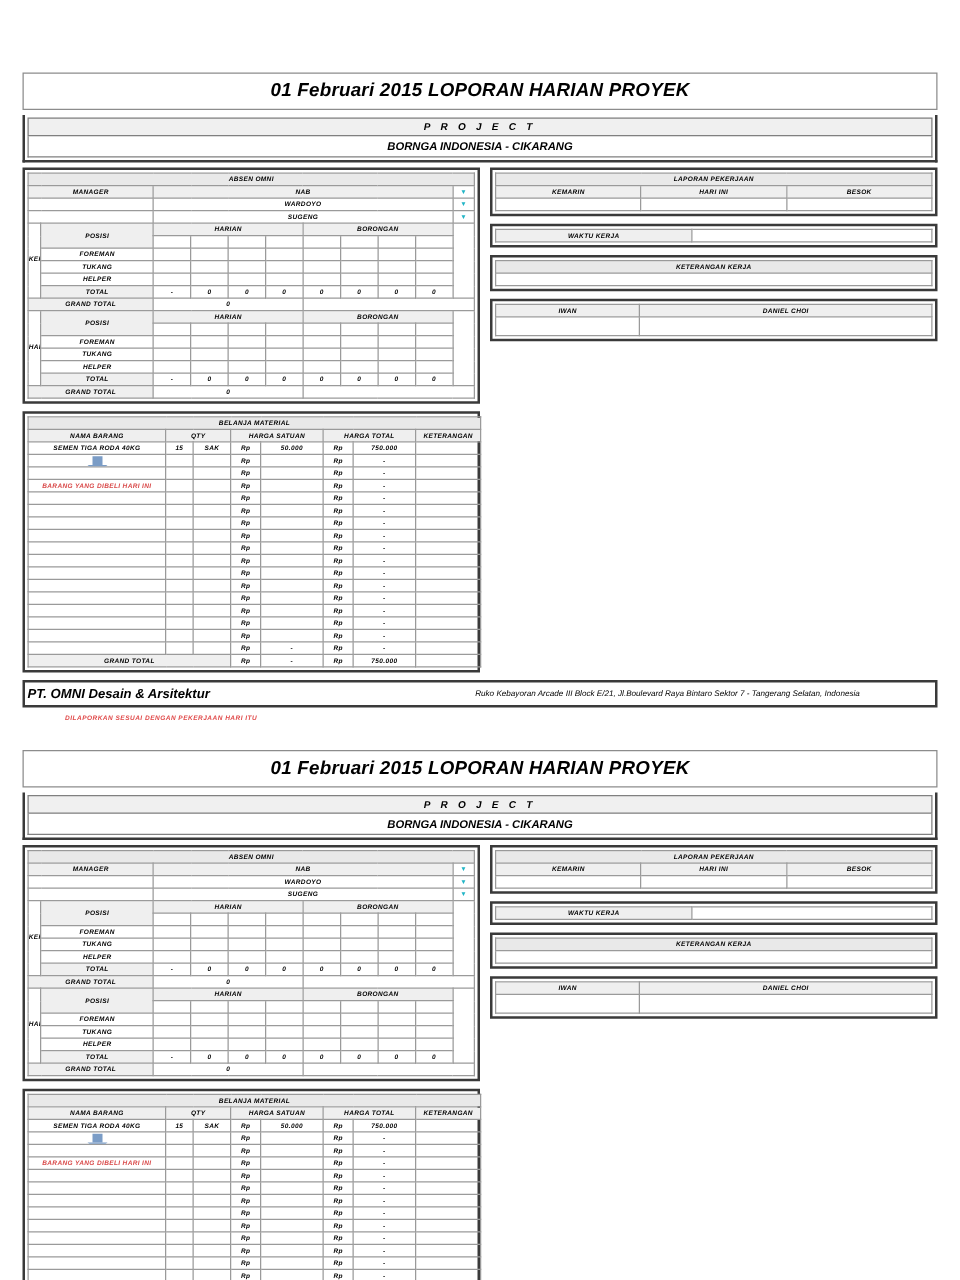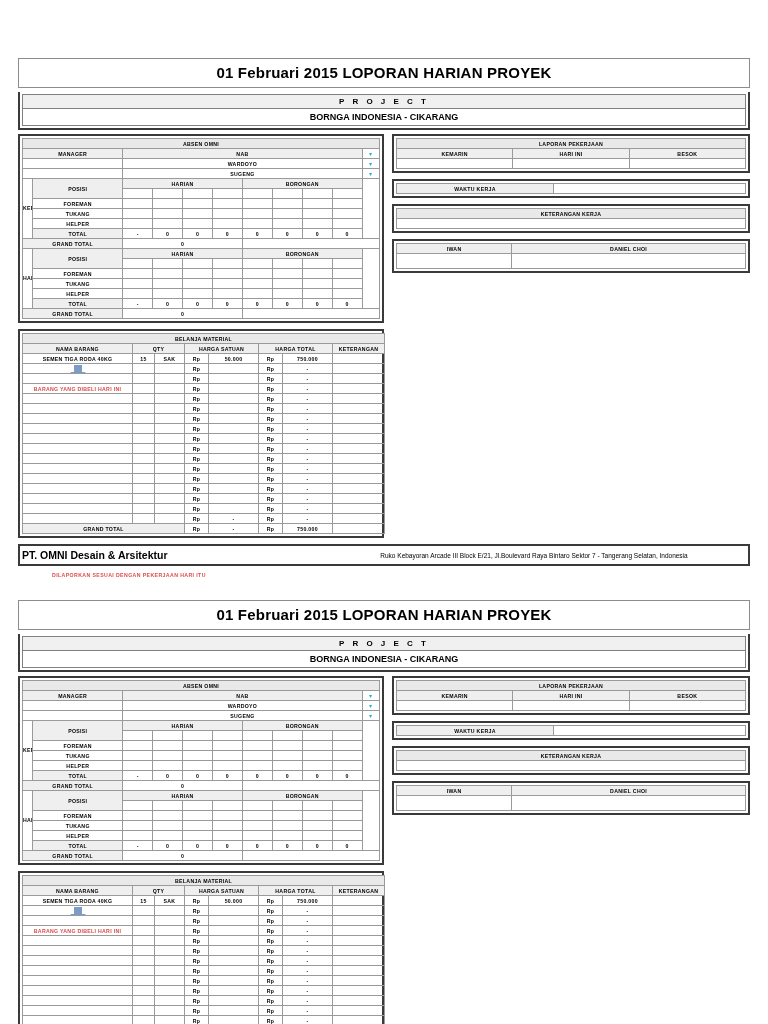--- a/index.html
+++ b/index.html
@@ -11,20 +11,21 @@
     width: 768px;
     height: 1024px;
     font-family: "Liberation Sans", sans-serif;
     color: #000;
     overflow: hidden;
   }
   .page {
     position: relative;
     width: 768px;
     height: 1024px;
+    font-style: italic;
   }
 
   
   .report {
     position: absolute;
     left: 18px;
     width: 732px;
   }
   .report.first { top: 58px; }
   .report.second { top: 600px; }

